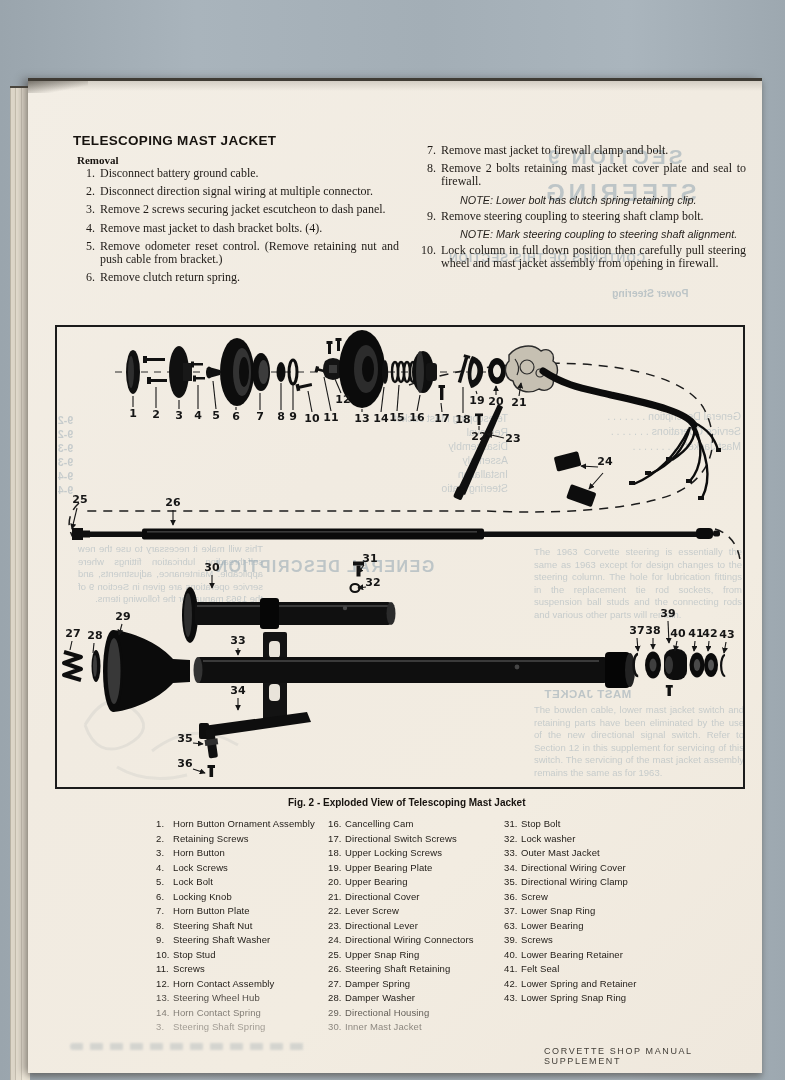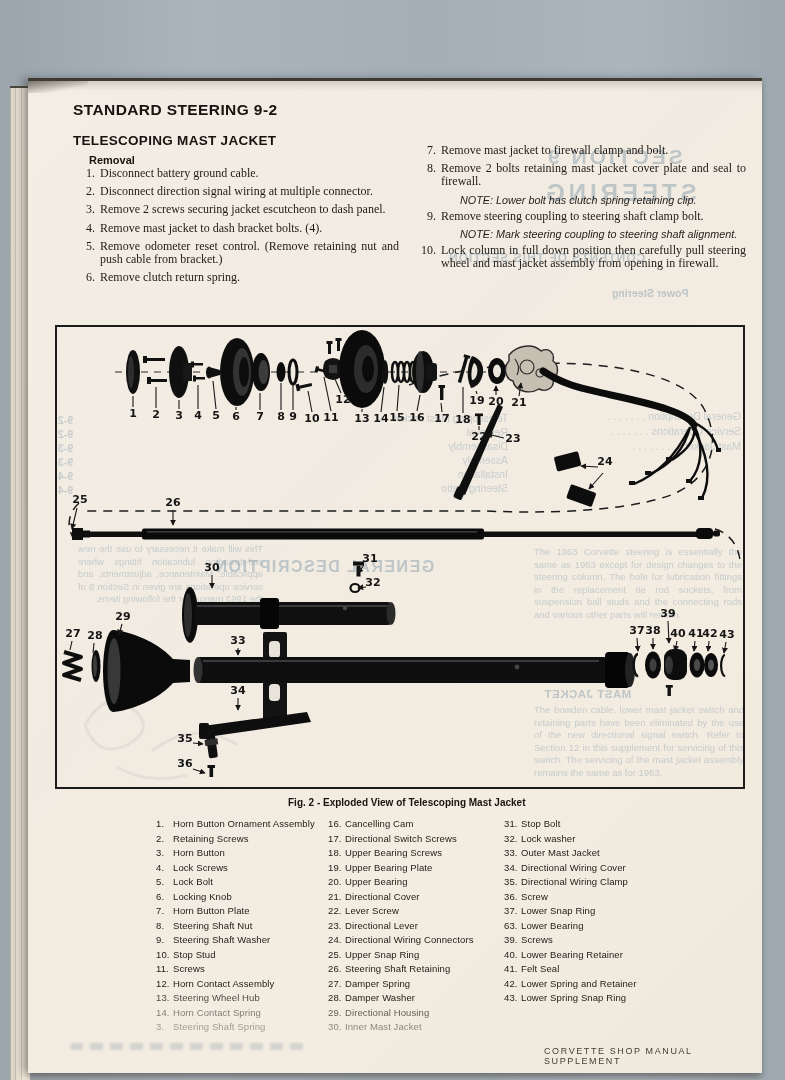--- a/index.html
+++ b/index.html
@@ -16,21 +16,21 @@
     border-top:3px solid #3f3b34;box-shadow:-6px 0 8px rgba(60,55,48,.35), 0 4px 6px rgba(60,55,48,.4);
     color:#1f1b17;}
   .page::before{content:"";position:absolute;left:0;top:0;width:60px;height:12px;
     background:linear-gradient(to bottom right,rgba(40,37,30,.55),rgba(40,37,30,0) 70%);}
   .page::after{content:"";position:absolute;left:0;top:0;right:0;height:10px;
     background:linear-gradient(rgba(70,64,55,.18),rgba(70,64,55,0));}
 
   h1,h2,h3{margin:0;font-family:"Liberation Sans",sans-serif;color:#17130f;}
   .h-std{position:absolute;left:45px;top:20px;font-size:15.5px;font-weight:bold;letter-spacing:.4px;}
   .h-tel{position:absolute;left:45px;top:52px;font-size:13.5px;font-weight:bold;letter-spacing:.3px;}
-  .h-rem{position:absolute;left:61px;top:73px;font-size:11px;font-weight:bold;}
+  .h-rem{position:absolute;left:49px;top:73px;font-size:11px;font-weight:bold;font-family:Liberation Serif, serif;}
 
   .steps{position:absolute;font-family:"Liberation Serif",serif;font-size:12px;line-height:13.2px;z-index:3;}
   .steps-left{left:45px;top:86px;width:326px;}
   .steps-right{left:386px;top:63px;width:332px;}
   .step{display:flex;gap:5px;margin-bottom:5px;}
   .step .n{min-width:22px;text-align:right;}
   .step .t{flex:1;text-align:justify;}
   .note{margin:2px 0 4px 46px;font:italic 10.8px "Liberation Sans",sans-serif;color:#221e1a;}
 
   
@@ -91,21 +91,20 @@
     <div class="ghost mir" style="left:508px;top:328px;width:205px;font-size:10.5px;line-height:15px;opacity:.4;">General Description . . . . . . .
 Service Operations . . . . . . .
 Mast Jacket . . . . . . . . .</div>
     <div class="ghost mir g-big" style="left:186px;top:477px;font-size:16px;letter-spacing:1.5px;">GENERAL DESCRIPTION</div>
     <div class="ghost mir g-sm" style="left:50px;top:462px;width:185px;">This will make it necessary to use the new self-threading lubrication fittings where applicable. Maintenance, adjustments, and service operations are given in Section 9 of the 1963 manual for the following items.</div>
     <div class="ghost g-sm" style="left:506px;top:465px;width:208px;">The 1963 Corvette steering is essentially the same as 1963 except for design changes to the steering column. The hole for lubrication fittings in the replacement tie rod sockets, from suspension ball studs and the connecting rods and various other parts will remain.</div>
     <div class="ghost mir g-big" style="left:516px;top:607px;font-size:11.5px;letter-spacing:.5px;">MAST JACKET</div>
     <div class="ghost g-sm" style="left:506px;top:623px;width:210px;">The bowden cable, lower mast jacket switch and retaining parts have been eliminated by the use of the new directional signal switch. Refer to Section 12 in this supplement for servicing of this switch. The servicing of the mast jacket assembly remains the same as for 1963.</div>
     <div class="blot"></div>
 
-    <h1 class="h-std">STANDARD STEERING 9-2</h1>
     <h2 class="h-tel">TELESCOPING MAST JACKET</h2>
     <h3 class="h-rem">Removal</h3>
 
     <div class="steps steps-left">
 
         <div class="step">
           <span class="n">1.</span>
           <span class="t">Disconnect battery ground cable.</span>
         </div>
 
@@ -512,21 +511,21 @@
 
         <div class="part-item">
           <span class="pn">16.</span><span>Cancelling Cam</span>
         </div>
 
         <div class="part-item">
           <span class="pn">17.</span><span>Directional Switch Screws</span>
         </div>
 
         <div class="part-item">
-          <span class="pn">18.</span><span>Upper Bearing Screws</span>
+          <span class="pn">18.</span><span>Upper Locking Screws</span>
         </div>
 
         <div class="part-item">
           <span class="pn">19.</span><span>Upper Bearing Plate</span>
         </div>
 
         <div class="part-item">
           <span class="pn">20.</span><span>Upper Bearing</span>
         </div>
 

